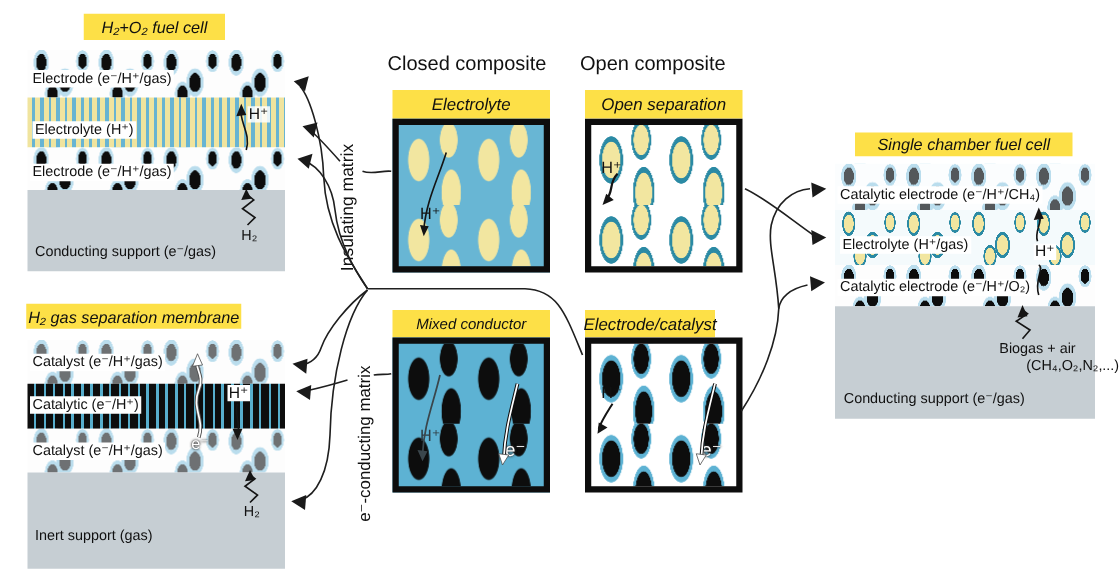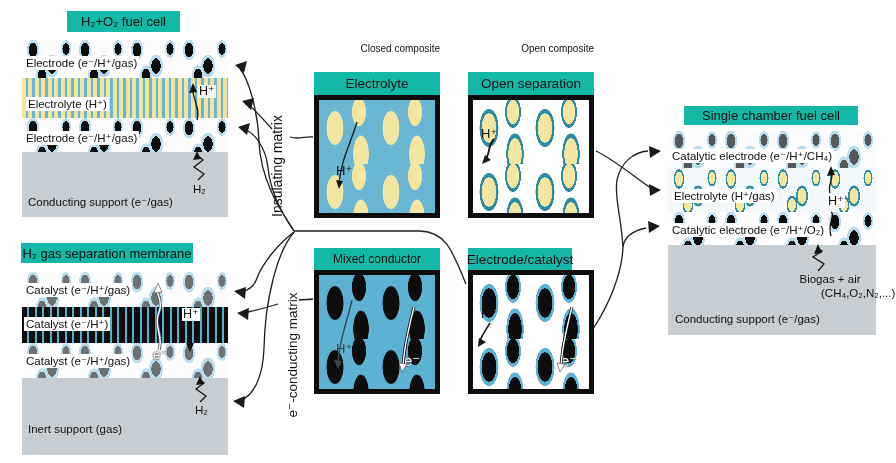--- a/index.html
+++ b/index.html
@@ -1,23 +1,23 @@
 <!DOCTYPE html>
 <html><head>
 <meta charset="utf-8">
 <style>
   html,body{margin:0;padding:0;background:#fff}
   #stage{position:relative;width:896px;height:463px;background:#fff;overflow:hidden;
          font-family:"Liberation Sans","DejaVu Sans",sans-serif;color:#111}
-  .gtitle{position:absolute;background:#14b8a6;color:#101010;
+  .gtitle{position:absolute;background:#fde047;color:#101010;font-style:italic;
           display:flex;align-items:center;justify-content:center;white-space:nowrap}
   .llabel{position:absolute;background:#fff;color:#101010;font-size:11.5px;line-height:14px;
           padding:0 2px;white-space:nowrap}
   .flabel{position:absolute;color:#101010;font-size:11.5px;line-height:14px;white-space:nowrap}
-  .header{position:absolute;font-size:10px;text-align:right;white-space:nowrap}
+  .header{position:absolute;font-size:16px;text-align:left;white-space:nowrap}
   .vlabel{position:absolute;font-size:14px;white-space:nowrap;
           transform:translate(-50%,-50%) rotate(-90deg)}
   .panel{position:absolute}
   .band{position:absolute;left:0;width:100%}
   .sq{position:absolute;border:5px solid #0d0d0d;box-sizing:border-box}
   .ann{position:absolute;font-size:12.5px;line-height:13px;white-space:nowrap}
   .ann-white{color:#fff;text-shadow:0 0 2px #333,0 0 2px #333;font-size:14px}
   .ann-box{background:#fff;padding:0 1px}
   .support{background:#c6ced3}
   
@@ -88,21 +88,21 @@
   <div class="ann ann-box" style="left:198px;top:85px;background:rgba(255,255,255,.85)">H⁺</div>
   <div class="ann" style="left:193px;top:183px;font-size:11.5px">H₂</div>
 
   <div class="gtitle" style="left:21px;top:243px;width:172px;height:20px;font-size:13px">H₂ gas separation membrane</div>
   <div class="panel" style="left:22px;top:272px;width:206px;height:183px">
     <div class="band tx-cg" style="top:0;height:35px"></div>
     <div class="band tx-mb" style="top:35px;height:36px"></div>
     <div class="band tx-cg" style="top:71px;height:35px"></div>
     <div class="band support" style="top:106px;height:77px"></div>
     <div class="llabel" style="left:2px;top:11px">Catalyst (e⁻/H⁺/gas)</div>
-    <div class="llabel" style="left:2px;top:45px">Catalyst (e⁻/H⁺)</div>
+    <div class="llabel" style="left:2px;top:45px">Catalytic (e⁻/H⁺)</div>
     <div class="llabel" style="left:2px;top:82px">Catalyst (e⁻/H⁺/gas)</div>
     <div class="flabel" style="left:6px;top:150px">Inert support (gas)</div>
   </div>
   <div class="ann ann-white" style="left:153px;top:348px;font-size:13px">e⁻</div>
   <div class="ann ann-box" style="left:182px;top:308px">H⁺</div>
   <div class="ann" style="left:195px;top:404px;font-size:11.5px">H₂</div>
 
   <div class="header" style="left:310px;top:43px;width:130px">Closed composite</div>
   <div class="header" style="left:464px;top:43px;width:130px">Open composite</div>
 

